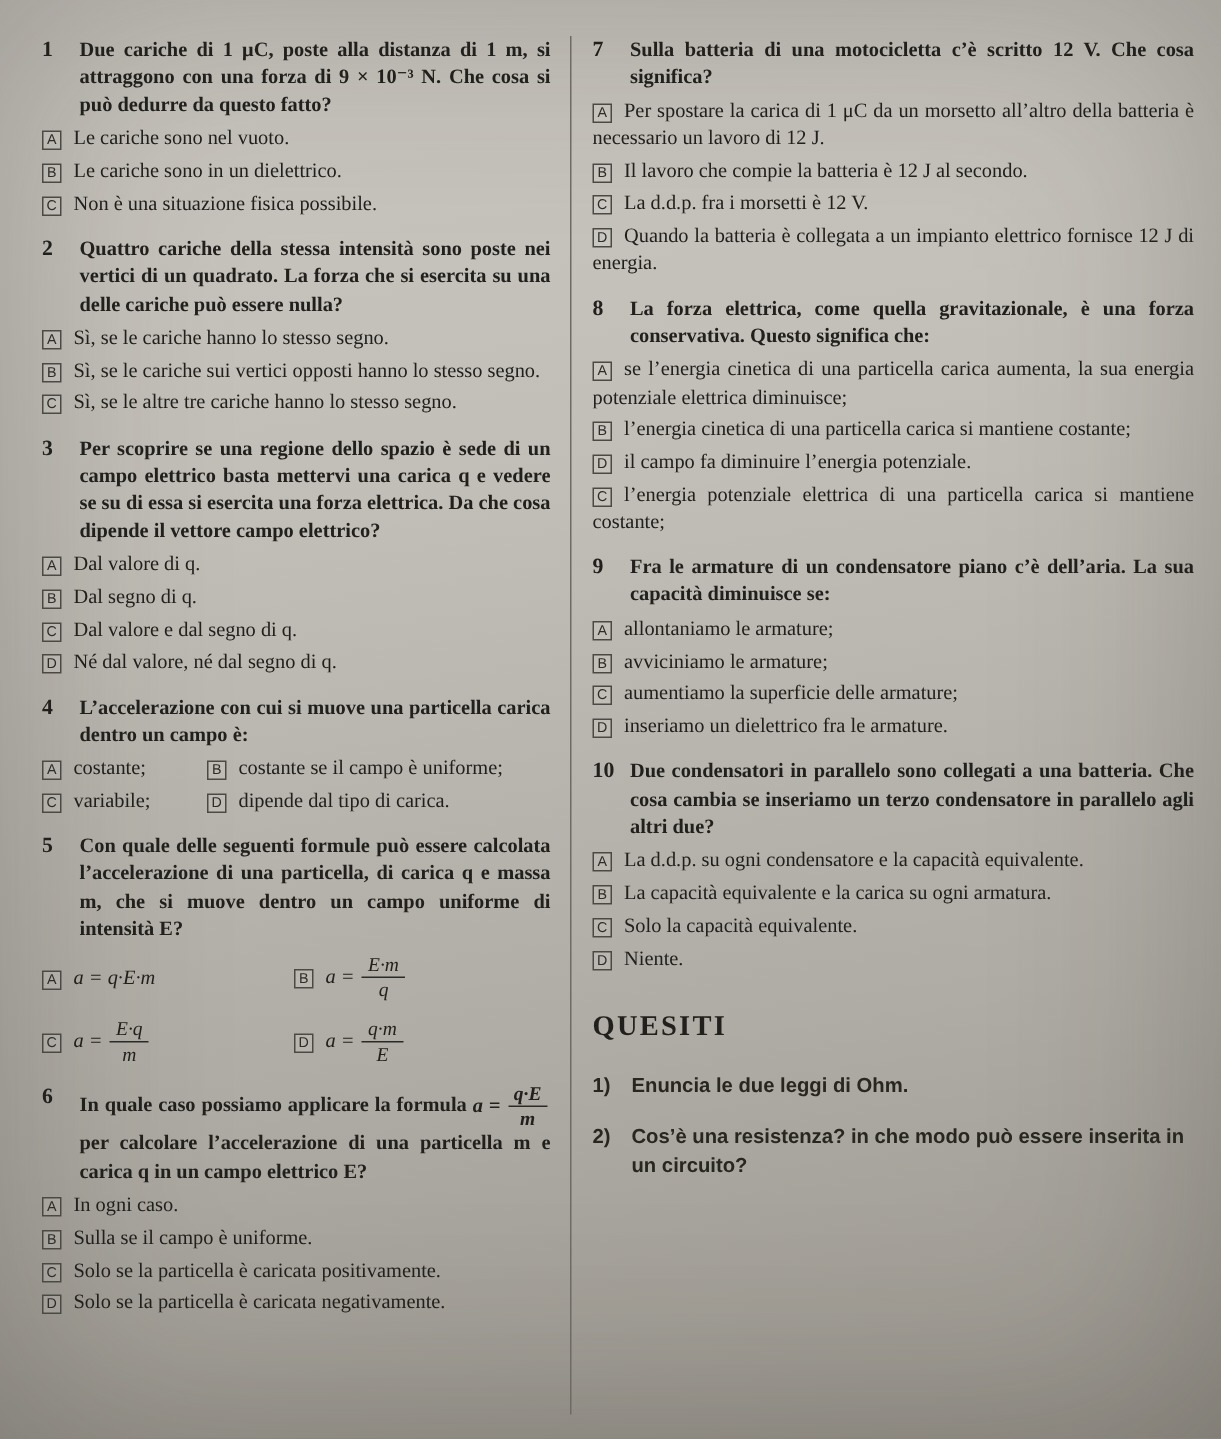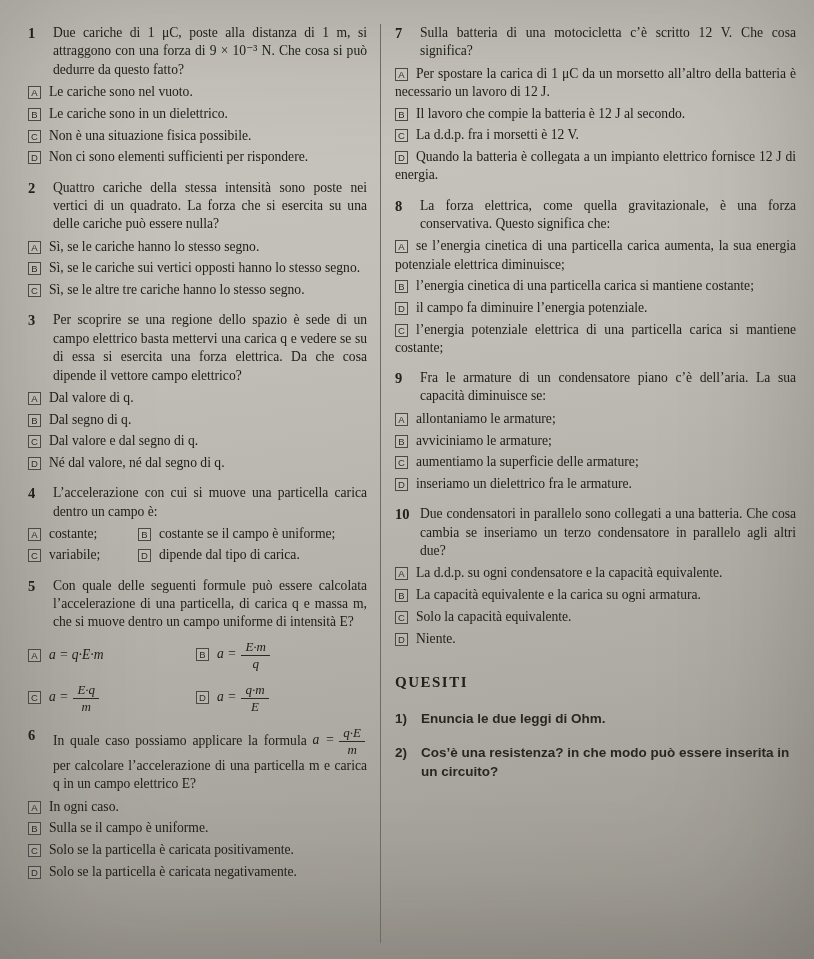--- a/index.html
+++ b/index.html
@@ -17,21 +17,21 @@
     padding: 24px 18px 16px 28px;
     display: flex;
   }
   .col-left  { width: 352px; flex: none; padding-right: 13px; }
   .divider   { width: 1px; background: #6e6b64; flex: none; }
   .col-right { flex: 1; padding-left: 14px; }
 
   .q { margin-bottom: 12px; }
   .qhead { display: flex; margin-bottom: 4px; }
   .qnum  { flex: none; width: 25px; font-weight: bold; font-size: 14.5px; line-height: 18.4px; }
-  .qtext { flex: 1; font-size: 13.6px; line-height: 18.4px; text-align: justify; }
+  .qtext { flex: 1; font-size: 13.6px; line-height: 18.4px; text-align: justify; font-weight: bold; }
 
   .opts { margin-top: 2px; }
   .opt  { font-size: 13.6px; line-height: 18.2px; margin-bottom: 3.5px; text-align: justify; }
   .box  {
     display: inline-block; width: 13px; height: 13px;
     border: 1px solid #4b4943; background: rgba(255,255,255,.10);
     font-family: "Liberation Sans", sans-serif; font-size: 9.5px; line-height: 11.5px;
     text-align: center; vertical-align: 0px; margin-right: 8px; color: #2e2d29;
   }
   .opts-2col { display: grid; grid-template-columns: 106px 1fr; column-gap: 4px; row-gap: 3px; margin-top: 3px; }
@@ -39,21 +39,21 @@
 
   .opts-form { display: grid; grid-template-columns: 168px 1fr; row-gap: 12px; margin-top: 8px; align-items: center; }
   .opts-form .opt { margin-bottom: 0; text-align: left; }
 
   .formula { font-style: italic; white-space: nowrap; }
   .frac { display: inline-block; text-align: center; vertical-align: middle; margin: 0 2px 0 5px; font-size: 13px; line-height: 14px; }
   .frtop { display: block; border-bottom: 1px solid #2a2a27; padding: 0 4px 1px; }
   .frbot { display: block; padding-top: 1px; }
 
   .quesiti { margin-top: 26px; }
-  .quesiti-title { font-size: 15px; font-weight: bold; letter-spacing: 1.5px; margin-bottom: 18px; font-family: "Liberation Serif", serif; }
+  .quesiti-title { font-size: 19px; font-weight: bold; letter-spacing: 1.5px; margin-bottom: 18px; font-family: "Liberation Serif", serif; }
   .qitem {
     display: flex; margin-bottom: 15px;
     font-family: "Liberation Sans", sans-serif; font-weight: bold;
     font-size: 13.5px; line-height: 19px; color: #28271f;
   }
   .qinum { flex: none; width: 26px; }
   .qitext { flex: 1; }
 </style>
 </head>
 <body>
@@ -64,21 +64,20 @@
 
     <section class="q">
       <div class="qhead">
         <span class="qnum">1</span>
         <p class="qtext">Due cariche di 1 μC, poste alla distanza di 1 m, si attraggono con una forza di 9 × 10⁻³ N. Che cosa si può dedurre da questo fatto?</p>
       </div>
       <div class="opts">
         <div class="opt"><span class="box">A</span><span>Le cariche sono nel vuoto.</span></div>
         <div class="opt"><span class="box">B</span><span>Le cariche sono in un dielettrico.</span></div>
         <div class="opt"><span class="box">C</span><span>Non è una situazione fisica possibile.</span></div>
-        <div class="opt"><span class="box">D</span><span>Non ci sono elementi sufficienti per rispondere.</span></div>
       </div>
     </section>
 
     <section class="q">
       <div class="qhead">
         <span class="qnum">2</span>
         <p class="qtext">Quattro cariche della stessa intensità sono poste nei vertici di un quadrato. La forza che si esercita su una delle cariche può essere nulla?</p>
       </div>
       <div class="opts">
         <div class="opt"><span class="box">A</span><span>Sì, se le cariche hanno lo stesso segno.</span></div>

